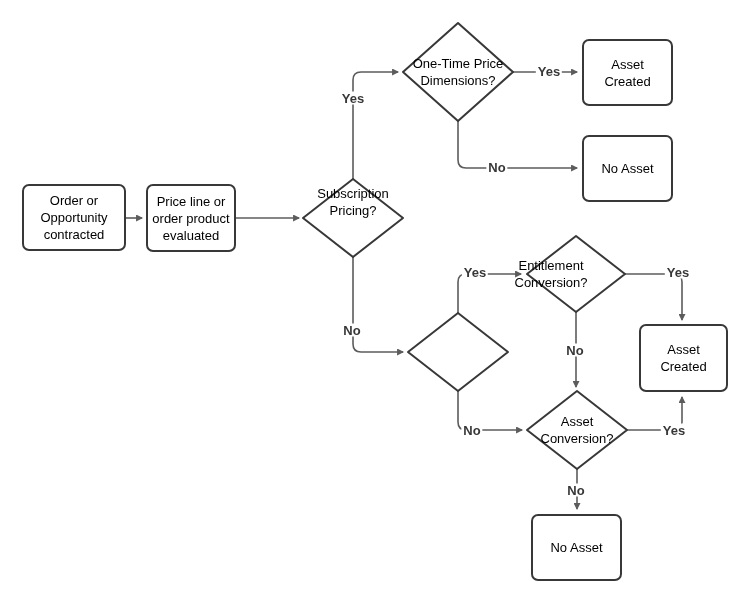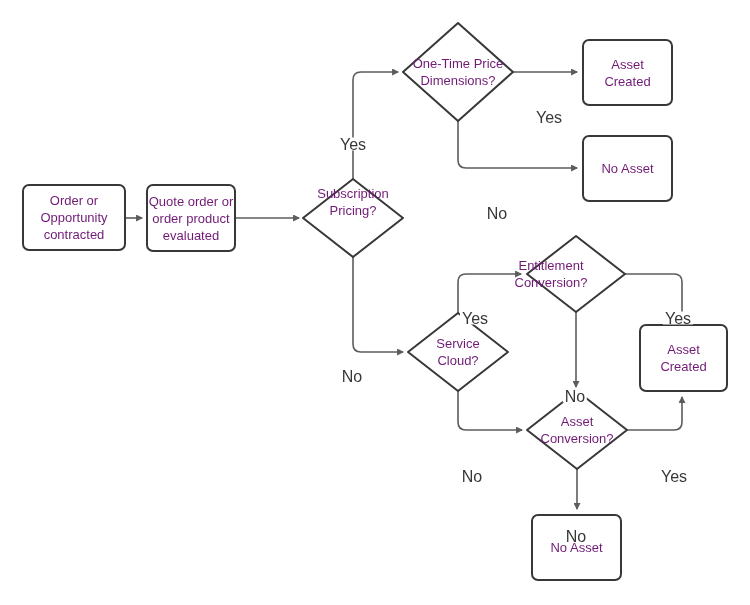--- a/index.html
+++ b/index.html
@@ -26,46 +26,45 @@
     stroke: #383838;
     stroke-width: 2;
     stroke-linejoin: round;
   }
   .node {
     position: absolute;
     display: flex;
     align-items: center;
     justify-content: center;
     text-align: center;
-    color: #701a75;
+    color: #000000;
     font-size: 13px;
     line-height: 17px;
     box-sizing: border-box;
   }
   .process {
     background: #ffffff;
     border: 2px solid #383838;
     border-radius: 7px;
   }
   .decision-label {
     background: transparent;
     pointer-events: none;
   }
   .node-label { white-space: pre-line; }
   .edge-label {
     position: absolute;
     transform: translate(-50%, -50%);
     background: #ffffff;
     color: #383838;
-    font-size: 16px;
-    font-weight: normal;
+    font-size: 13px;
+    font-weight: bold;
     line-height: 13px;
     padding: 0 2px;
     white-space: nowrap;
-    margin-top: 46px;
   }
 </style>
 </head>
 <body>
 
 <div class="canvas">
 
   <svg class="wires" viewBox="0 0 750 605">
     <defs>
       <marker id="arrow" viewBox="0 0 10 10" refX="8.5" refY="5" markerWidth="9" markerHeight="7" orient="auto" markerUnits="userSpaceOnUse">
@@ -93,21 +92,21 @@
     <polygon class="diamond" points="577,391 627,430 577,469 527,430"></polygon>
   </svg>
 
   <div class="node process" style="left:22px; top:184px; width:104px; height:67px;">
     <span class="node-label">Order or
 Opportunity
 contracted</span>
   </div>
 
   <div class="node process" style="left:146px; top:184px; width:90px; height:68px;">
-    <span class="node-label">Quote order or
+    <span class="node-label">Price line or
 order product
 evaluated</span>
   </div>
 
   <div class="node process" style="left:582px; top:39px; width:91px; height:67px;">
     <span class="node-label">Asset
 Created</span>
   </div>
 
   <div class="node process" style="left:582px; top:135px; width:91px; height:67px;">
@@ -126,24 +125,20 @@
   <div class="node decision-label" style="left:303px; top:163px; width:100px; height:78px;">
     <span class="node-label">Subscription
 Pricing?</span>
   </div>
 
   <div class="node decision-label" style="left:403px; top:23px; width:110px; height:98px;">
     <span class="node-label">One-Time Price
 Dimensions?</span>
   </div>
 
-  <div class="node decision-label" style="left:408px; top:313px; width:100px; height:78px;">
-    <span class="node-label">Service
-Cloud?</span>
-  </div>
 
   <div class="node decision-label" style="left:502px; top:236px; width:98px; height:76px;">
     <span class="node-label">Entitlement
 Conversion?</span>
   </div>
 
   <div class="node decision-label" style="left:527px; top:391px; width:100px; height:78px;">
     <span class="node-label">Asset
 Conversion?</span>
   </div>

